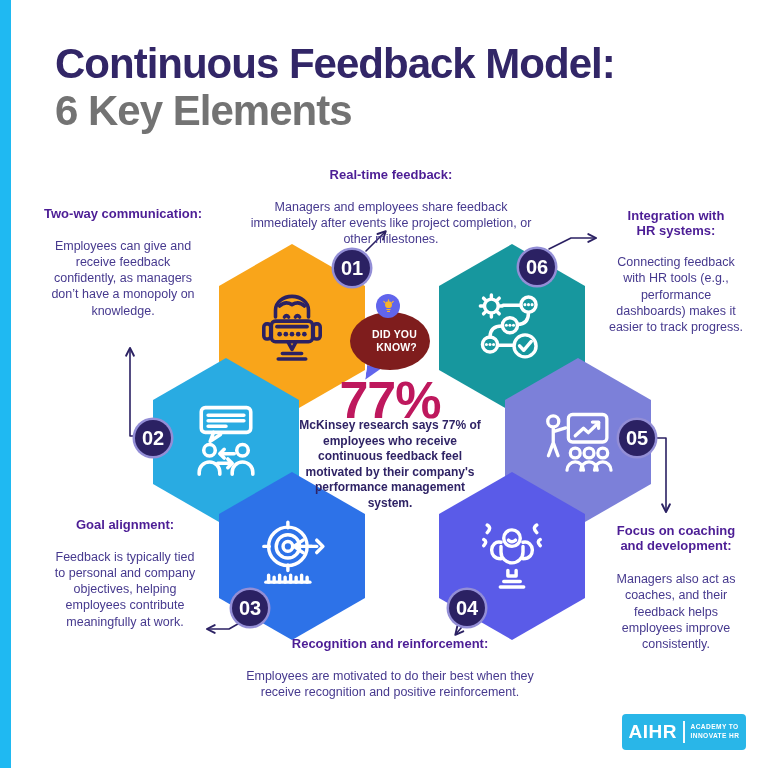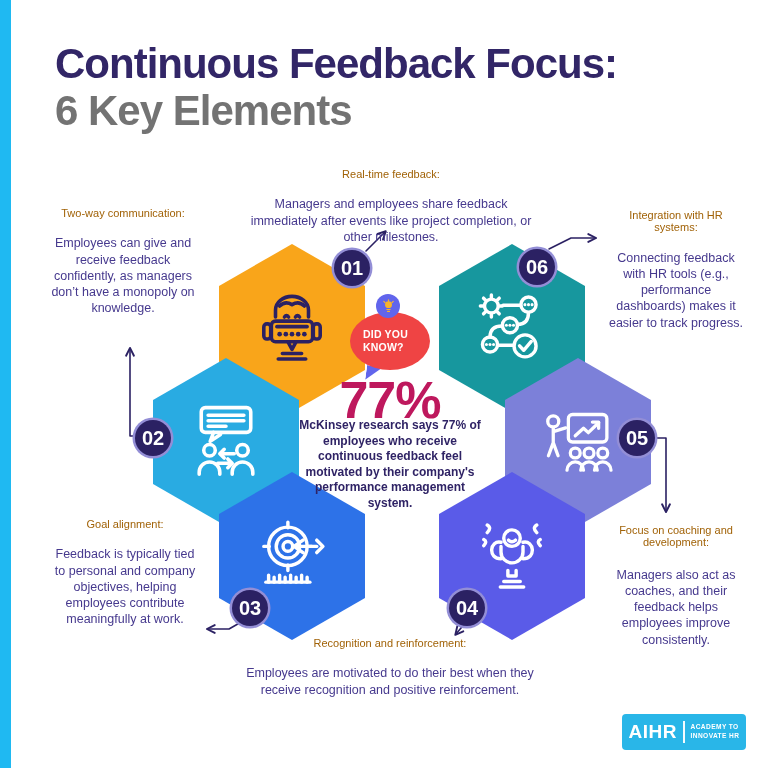--- a/index.html
+++ b/index.html
@@ -36,37 +36,37 @@
   .b02{left:135px;top:420px;text-align:right;}
   .b05{left:619px;top:420px;}
   .b03{left:232px;top:590px;}
   .b04{left:449px;top:590px;}
 
   
   .connectors{left:0;top:0;z-index:4;pointer-events:none;}
 
   
   .bubble{left:348px;top:294px;width:84px;height:94px;z-index:7;}
-  .bubble-main{left:2px;top:18px;width:80px;height:58px;border-radius:50%;background:#ef4444;
-               display:flex;align-items:center;justify-content:center;text-align:left;}
+  .bubble-main{left:2px;top:18px;width:80px;height:58px;border-radius:50%;background:#7f1d1d;
+               display:flex;align-items:center;justify-content:center;text-align:right;}
   .bubble-label{color:#fff;font-size:10.5px;font-weight:800;line-height:1.2;letter-spacing:.2px;width:54px;}
   .bubble-circle{left:28px;top:0;width:24px;height:24px;border-radius:50%;background:#6165EC;
                  display:flex;align-items:center;justify-content:center;}
   .bubble-tail{left:18px;top:72px;width:16px;height:15px;background:#6165EC;
                clip-path:polygon(0% 100%,0% 0%,100% 0%);transform:rotate(8deg);}
 
   
   .stat-number{left:300px;top:370px;width:180px;text-align:center;font-size:52px;font-weight:800;
                color:#be185d;letter-spacing:-1px;z-index:5;}
   .stat-text{left:291px;top:418px;width:198px;text-align:center;font-size:12px;font-weight:700;
              color:#2F2365;line-height:1.3;z-index:5;}
 
   
   .tb{text-align:center;z-index:5;}
-  .tb h3{margin:0 0 3px 0;font-size:11px;font-weight:400;color:#a16207;line-height:1.12;}
+  .tb h3{margin:0 0 3px 0;font-size:13px;font-weight:700;color:#4c1d95;line-height:1.12;}
   .tb p{margin:16px;font-size:12.5px;font-weight:500;color:#46398e;line-height:1.3;}
   .tb-realtime{left:232px;top:168px;width:318px;}
   .tb-twoway{left:30px;top:207px;width:186px;}
   .tb-integration{left:592px;top:209px;width:168px;}
   .tb-integration h3{max-width:112px;margin:0 auto 3px auto;}
   .tb-goal{left:35px;top:518px;width:180px;}
   .tb-focus{left:592px;top:524px;width:168px;}
   .tb-focus h3{max-width:138px;margin:0 auto 18px auto;}
   .tb-recognition{left:222px;top:637px;width:336px;}
 
@@ -76,21 +76,21 @@
   .logo-brand{color:#fff;font-size:19px;font-weight:800;letter-spacing:.5px;}
   .logo-div{width:1.5px;height:22px;background:#fff;margin:0 6px;opacity:.95;}
   .logo-tag{color:#fff;font-size:6.6px;font-weight:800;letter-spacing:.4px;line-height:1.3;}
 </style>
 </head>
 <body>
 
 <div class="abs edge-strip"></div>
 
 <div class="abs title-wrap">
-  <h1 class="title-line t1">Continuous Feedback Focus:</h1>
+  <h1 class="title-line t1">Continuous Feedback Model:</h1>
   <h1 class="title-line t2">6 Key Elements</h1>
 </div>
 
 <div class="abs hex hex-01" style="background: rgb(249, 165, 26);">
   <svg viewBox="0 0 64 64">
     <g fill="none" stroke="#2B2163" stroke-width="2.6" stroke-linecap="round" stroke-linejoin="round">
       <path d="M20 24 v-5 a12 10 0 0 1 24 0 v5"></path>
       <path d="M23 16 q4 -4 9 -1 q5 -3 9 1"></path>
       <path d="M26.5 24 q1.5 -2 3 0 M34.5 24 q1.5 -2 3 0"></path>
       <rect x="17" y="27" width="30" height="15" rx="3"></rect>

